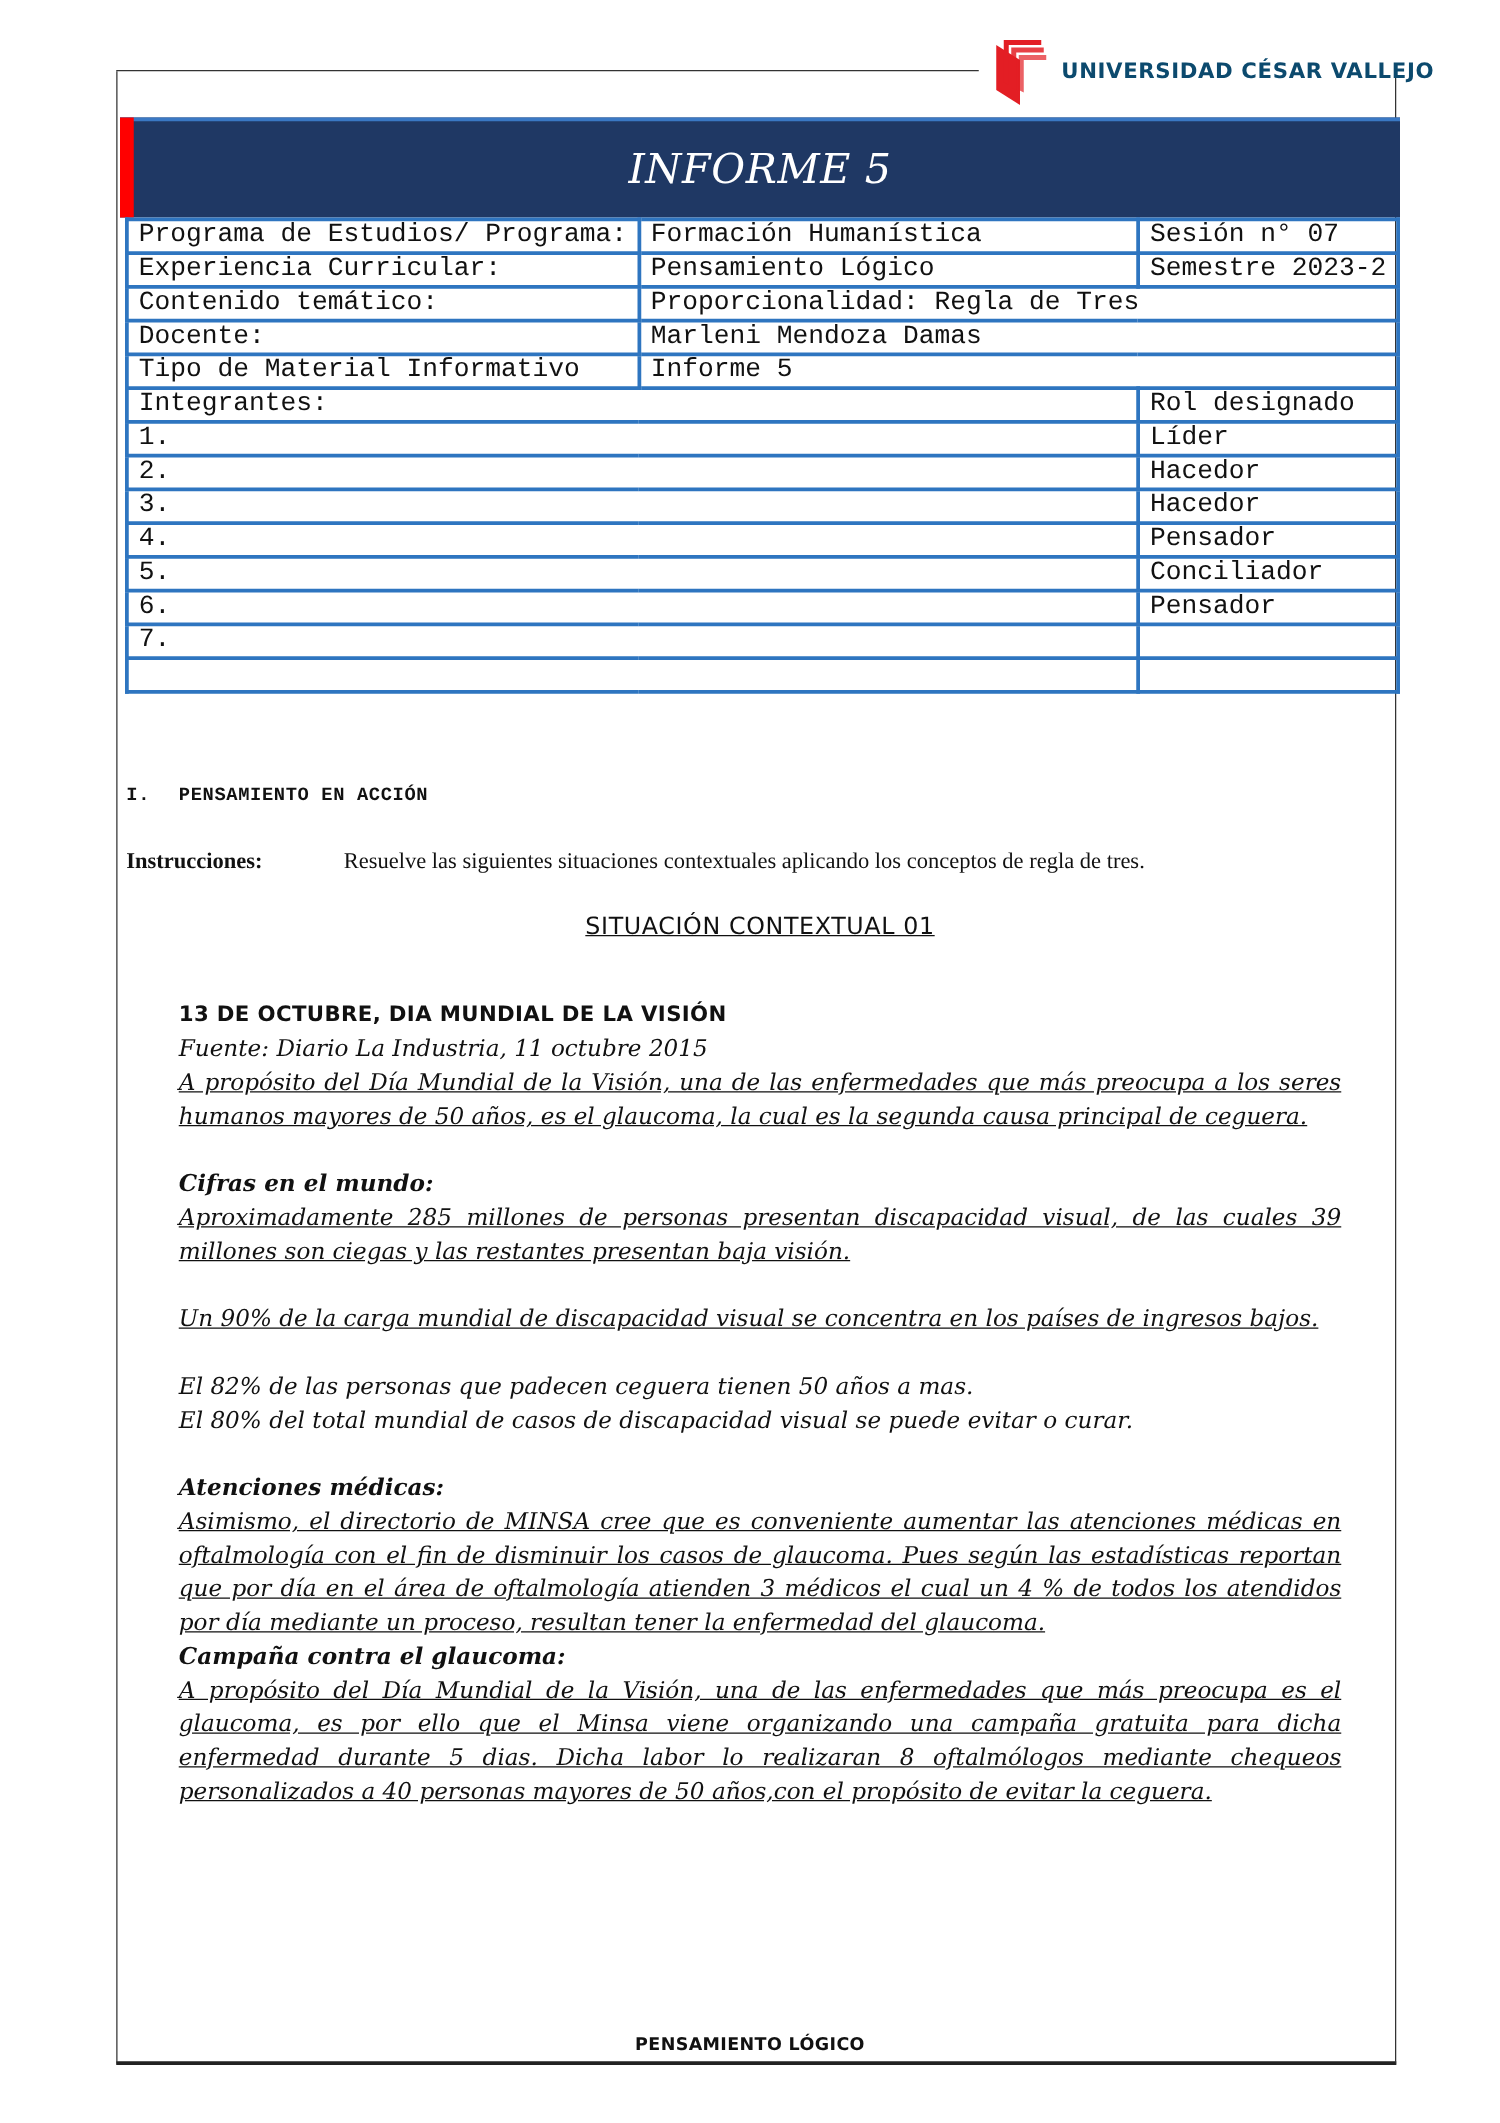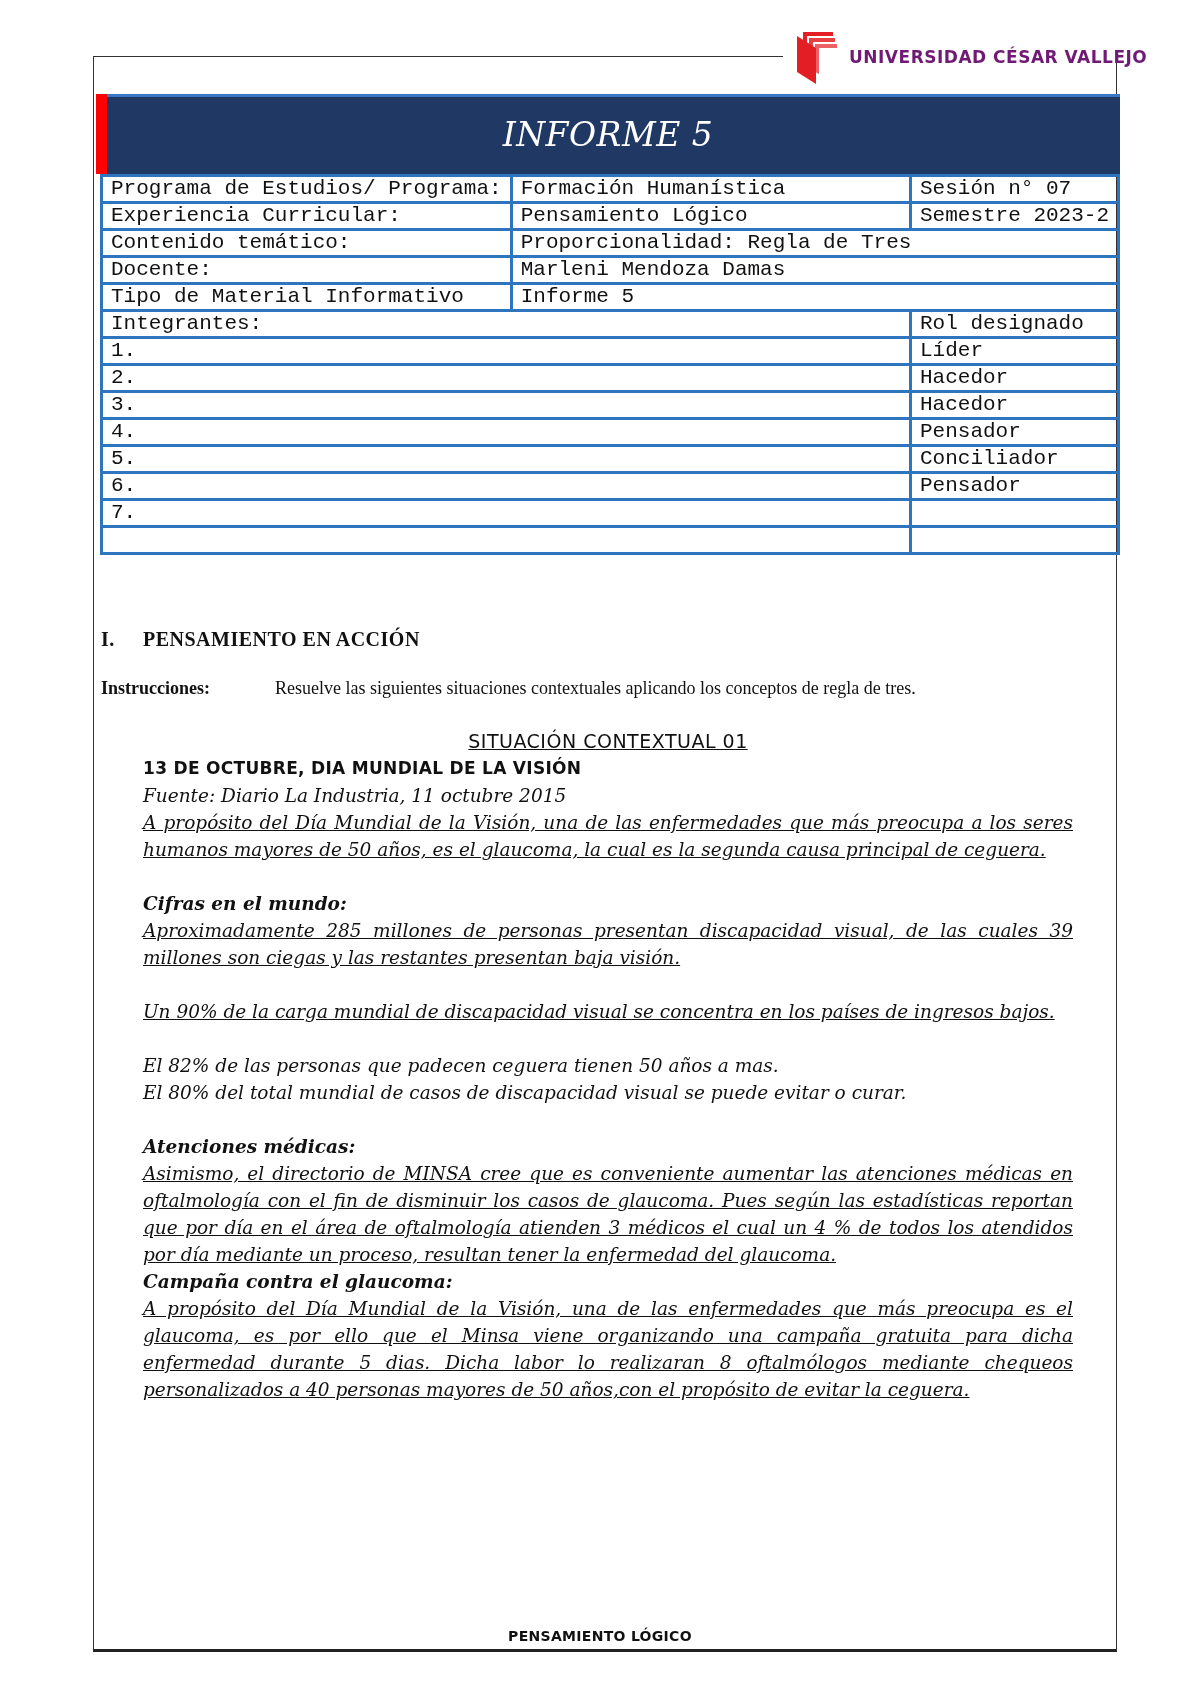--- a/index.html
+++ b/index.html
@@ -5,43 +5,43 @@
     html, body { margin: 0; padding: 0; background: #ffffff; }
     body { width: 1200px; height: 1698px; position: relative; overflow: hidden; font-family: "DejaVu Serif", serif; color: #111; }
 
     
     .frame { position: absolute; left: 93px; top: 57px; width: 1024px; height: 1595px; border-left: 1.5px solid #333; border-right: 1.5px solid #333; border-bottom: 3px solid #222; box-sizing: border-box; }
     .top-rule { position: absolute; left: 93px; top: 56px; width: 690px; height: 0; border-top: 1.5px solid #333; }
 
     
     .logo { position: absolute; left: 793px; top: 28px; display: flex; align-items: center; }
     .logo-mark { width: 46px; height: 58px; position: relative; }
-    .logo-text { margin-left: 10px; font-family: "DejaVu Sans", sans-serif; font-weight: bold; font-size: 17px; letter-spacing: 0.5px; color: #701a75; }
+    .logo-text { margin-left: 10px; font-family: "DejaVu Sans", sans-serif; font-weight: bold; font-size: 17px; letter-spacing: 0.5px; color: #0c4a6e; }
 
     
     .banner { position: absolute; left: 96px; top: 94px; width: 1024px; height: 80px; background: #1f3864; border-top: 3px solid #3a78c4; box-sizing: border-box; }
     .banner-red { position: absolute; left: 0; top: -3px; width: 11px; height: 80px; background: #ff0000; }
     .banner-title { position: absolute; left: 0; right: 0; top: 18px; text-align: center; color: #fff; font-family: "DejaVu Serif", serif; font-style: italic; font-size: 33px; letter-spacing: 0.5px; }
 
     
     .info { position: absolute; left: 100px; top: 174px; width: 1020px; border-collapse: collapse; font-family: Liberation Mono, monospace; font-size: 21px; }
     .info td { border: 3px solid #2e75c0; padding: 0 8px; height: 24px; line-height: 24px; vertical-align: middle; white-space: nowrap; }
     .info .c1 { width: 340px; }
     .info .c2 { width: 390px; }
     .info .c3 { width: auto; }
 
     
-    .section-h { position: absolute; left: 101px; top: 628px; font-family: Liberation Serif, serif; font-weight: bold; font-size: 20px; letter-spacing: 0.5px; }
+    .section-h { position: absolute; left: 101px; top: 628px; font-family: Liberation Mono, monospace; font-weight: bold; font-size: 15px; letter-spacing: 0.5px; }
     .section-h .num { display: inline-block; width: 42px; }
     .instr { position: absolute; left: 101px; top: 678px; font-family: "Liberation Serif", serif; font-size: 18px; }
     .instr .lbl { font-weight: bold; display: inline-block; width: 174px; }
 
     .body-area { position: absolute; left: 143px; top: 728px; width: 930px; font-family: "DejaVu Serif", serif; font-size: 18.5px; line-height: 27px; }
     .sit-title { font-family: "DejaVu Sans", sans-serif; font-size: 19px; text-decoration: underline; letter-spacing: 0.5px; text-align: center; }
-    .sit-sub { font-family: "DejaVu Sans", sans-serif; font-weight: bold; font-size: 17px; letter-spacing: 0.3px; }
+    .sit-sub { font-family: "DejaVu Sans", sans-serif; font-weight: bold; font-size: 17px; letter-spacing: 0.3px; margin-top: 44px; }
     .it { font-style: italic; }
     .just { text-align: justify; font-style: italic; text-decoration: underline; }
     .subh { font-style: italic; font-weight: bold; }
     .gap { height: 27px; }
 
     .footer { position: absolute; left: 0; width: 1200px; top: 1628px; text-align: center; font-family: "DejaVu Sans", sans-serif; font-weight: bold; font-size: 14px; letter-spacing: 0.3px; }
   </style>
 </head>
 <body>
 

